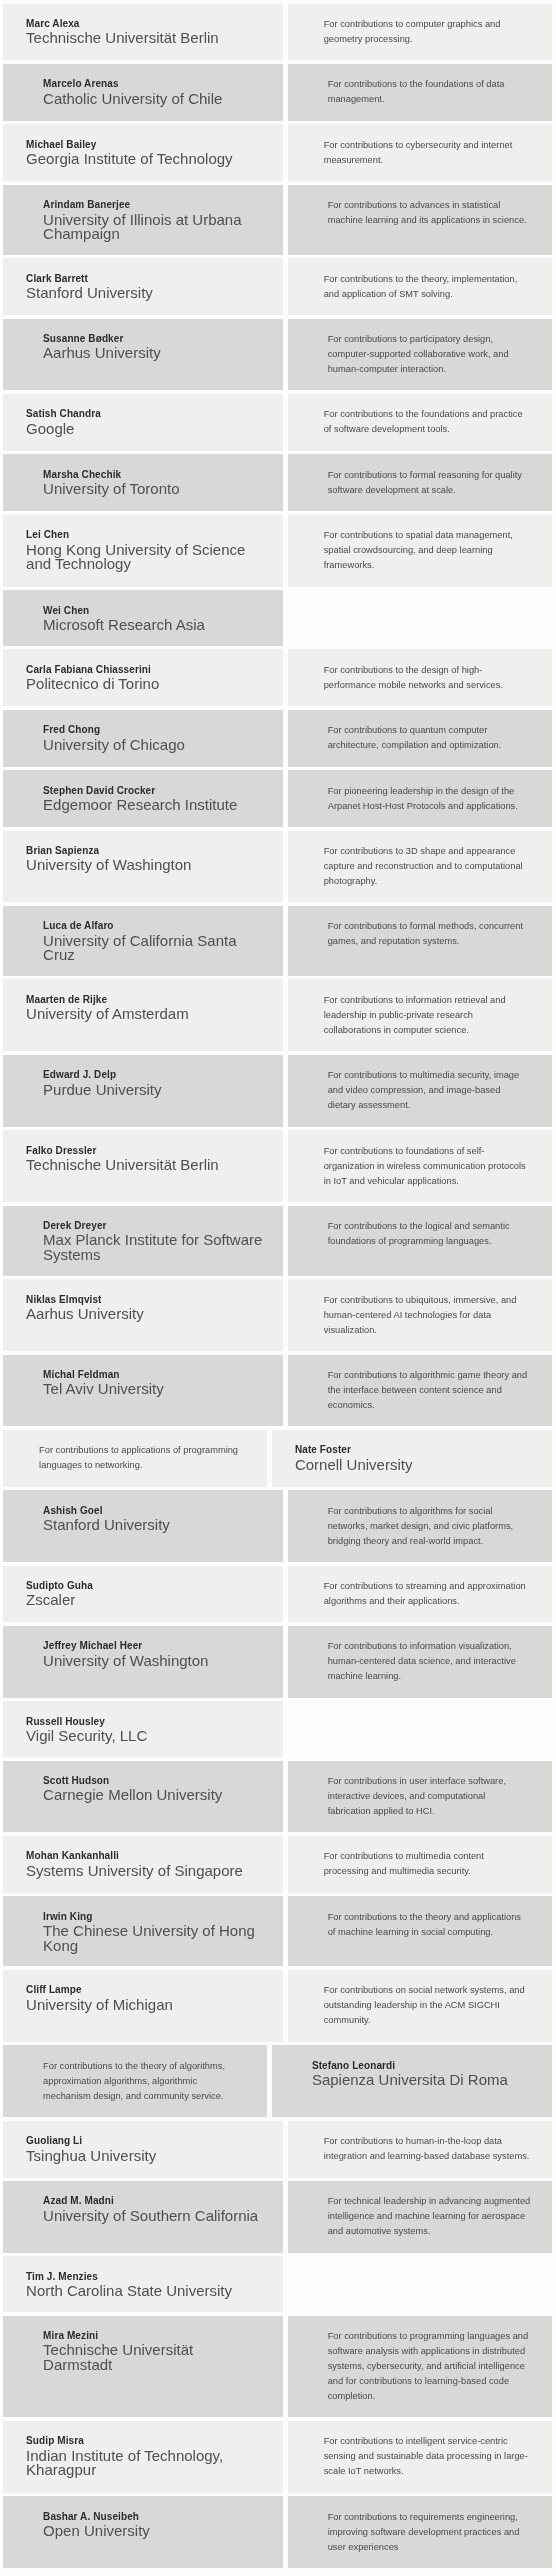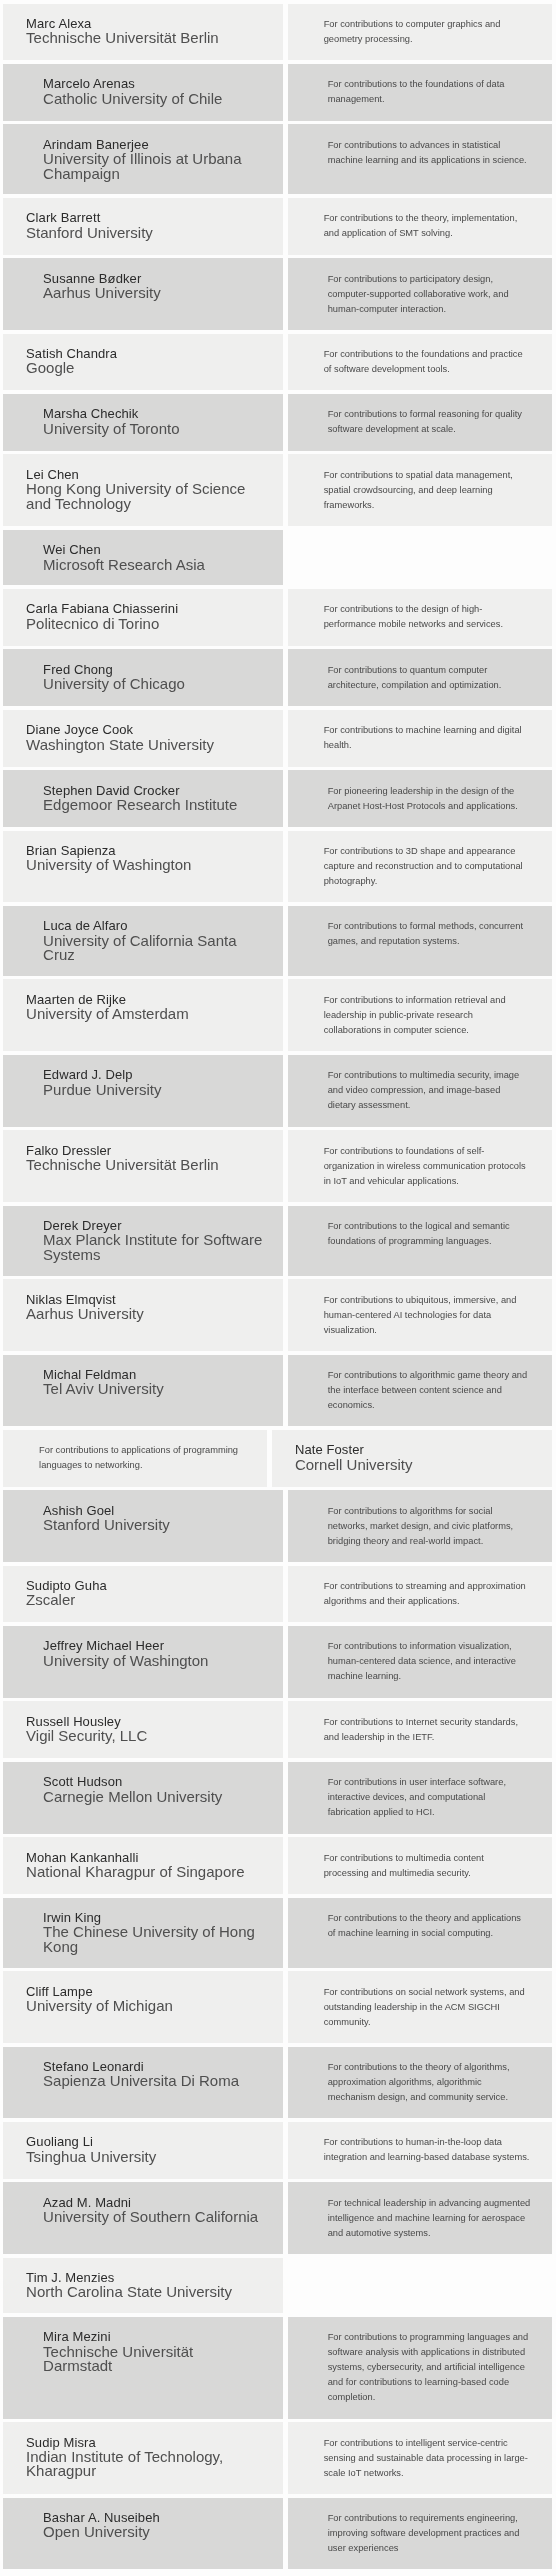--- a/index.html
+++ b/index.html
@@ -20,23 +20,23 @@
     flex:0 0 280px;
     padding:13.4px 19.6px 13.4px 23px;
   }
   .cell-right{
     flex:1;
     padding:13.4px 21.6px 13.4px 36px;
   }
   .row.light .cell{background:#efefee;}
   .row.dark  .cell{background:#d8d8d7;padding-left:40px;}
   .fellow-name{
-    font-size:13px;
+    font-size:10px;
     line-height:14.4px;
-    font-weight:400;
+    font-weight:700;
     color:#2b2b2b;
     letter-spacing:0.1px;
   }
   .fellow-affiliation{
     font-size:15px;
     line-height:14.4px;
     color:#4f4f4f;
   }
   .fellow-citation{
     font-size:9.3px;
@@ -61,20 +61,29 @@
   <div class="row dark">
     <div class="cell cell-left">
       <div class="fellow-name">Marcelo Arenas</div>
       <div class="fellow-affiliation">Catholic University of Chile</div>
     </div>
     <div class="cell cell-right">
       <div class="fellow-citation">For contributions to the foundations of data management.</div>
     </div>
   </div>
 
+  <div class="row light">
+    <div class="cell cell-left">
+      <div class="fellow-name">Michael Bailey</div>
+      <div class="fellow-affiliation">Georgia Institute of Technology</div>
+    </div>
+    <div class="cell cell-right">
+      <div class="fellow-citation">For contributions to cybersecurity and internet measurement.</div>
+    </div>
+  </div>
 
   <div class="row dark">
     <div class="cell cell-left">
       <div class="fellow-name">Arindam Banerjee</div>
       <div class="fellow-affiliation">University of Illinois at Urbana Champaign</div>
     </div>
     <div class="cell cell-right">
       <div class="fellow-citation">For contributions to advances in statistical machine learning and its applications in science.</div>
     </div>
   </div>
@@ -149,29 +158,20 @@
   <div class="row dark">
     <div class="cell cell-left">
       <div class="fellow-name">Fred Chong</div>
       <div class="fellow-affiliation">University of Chicago</div>
     </div>
     <div class="cell cell-right">
       <div class="fellow-citation">For contributions to quantum computer architecture, compilation and optimization.</div>
     </div>
   </div>
 
-  <div class="row light">
-    <div class="cell cell-left">
-      <div class="fellow-name">Diane Joyce Cook</div>
-      <div class="fellow-affiliation">Washington State University</div>
-    </div>
-    <div class="cell cell-right">
-      <div class="fellow-citation">For contributions to machine learning and digital health.</div>
-    </div>
-  </div>
 
   <div class="row dark">
     <div class="cell cell-left">
       <div class="fellow-name">Stephen David Crocker</div>
       <div class="fellow-affiliation">Edgemoor Research Institute</div>
     </div>
     <div class="cell cell-right">
       <div class="fellow-citation">For pioneering leadership in the design of the Arpanet Host-Host Protocols and applications.</div>
     </div>
   </div>
@@ -294,39 +294,36 @@
     <div class="cell cell-right">
       <div class="fellow-citation">For contributions to information visualization, human-centered data science, and interactive machine learning.</div>
     </div>
   </div>
 
   <div class="row light">
     <div class="cell cell-left">
       <div class="fellow-name">Russell Housley</div>
       <div class="fellow-affiliation">Vigil Security, LLC</div>
     </div>
-    <div class="cell cell-right">
-      <div class="fellow-citation">For contributions to Internet security standards, and leadership in the IETF.</div>
-    </div>
   </div>
 
   <div class="row dark">
     <div class="cell cell-left">
       <div class="fellow-name">Scott Hudson</div>
       <div class="fellow-affiliation">Carnegie Mellon University</div>
     </div>
     <div class="cell cell-right">
       <div class="fellow-citation">For contributions in user interface software, interactive devices, and computational fabrication applied to HCI.</div>
     </div>
   </div>
 
   <div class="row light">
     <div class="cell cell-left">
       <div class="fellow-name">Mohan Kankanhalli</div>
-      <div class="fellow-affiliation">National Kharagpur of Singapore</div>
+      <div class="fellow-affiliation">Systems University of Singapore</div>
     </div>
     <div class="cell cell-right">
       <div class="fellow-citation">For contributions to multimedia content processing and multimedia security.</div>
     </div>
   </div>
 
   <div class="row dark">
     <div class="cell cell-left">
       <div class="fellow-name">Irwin King</div>
       <div class="fellow-affiliation">The Chinese University of Hong Kong</div>
@@ -340,27 +337,27 @@
     <div class="cell cell-left">
       <div class="fellow-name">Cliff Lampe</div>
       <div class="fellow-affiliation">University of Michigan</div>
     </div>
     <div class="cell cell-right">
       <div class="fellow-citation">For contributions on social network systems, and outstanding leadership in the ACM SIGCHI community.</div>
     </div>
   </div>
 
   <div class="row dark">
+    <div class="cell cell-right">
+      <div class="fellow-citation">For contributions to the theory of algorithms, approximation algorithms, algorithmic mechanism design, and community service.</div>
+    </div>
     <div class="cell cell-left">
       <div class="fellow-name">Stefano Leonardi</div>
       <div class="fellow-affiliation">Sapienza Universita Di Roma</div>
     </div>
-    <div class="cell cell-right">
-      <div class="fellow-citation">For contributions to the theory of algorithms, approximation algorithms, algorithmic mechanism design, and community service.</div>
-    </div>
   </div>
 
   <div class="row light">
     <div class="cell cell-left">
       <div class="fellow-name">Guoliang Li</div>
       <div class="fellow-affiliation">Tsinghua University</div>
     </div>
     <div class="cell cell-right">
       <div class="fellow-citation">For contributions to human-in-the-loop data integration and learning-based database systems.</div>
     </div>

